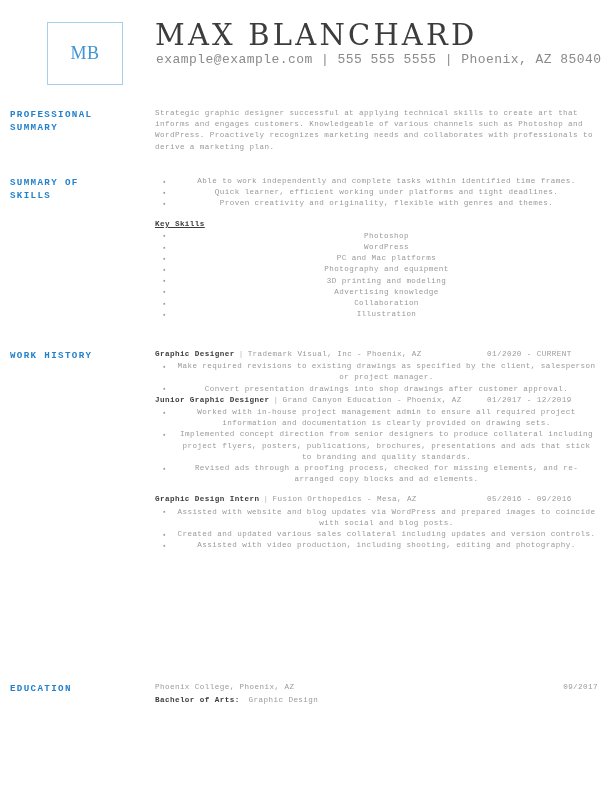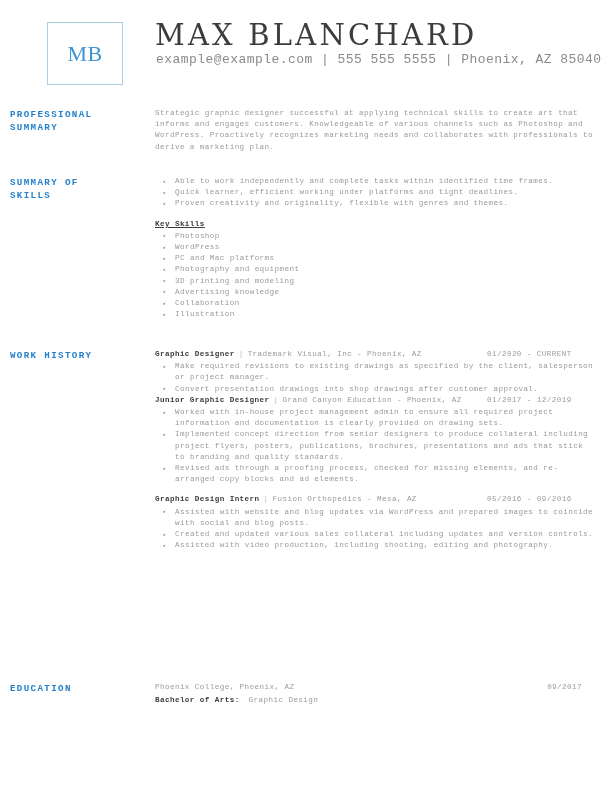--- a/index.html
+++ b/index.html
@@ -36,21 +36,21 @@
   .monogram-text {
     position: absolute;
     left: 0;
     top: 0;
     width: 100%;
     height: 100%;
     display: flex;
     align-items: center;
     justify-content: center;
     font-family: "Liberation Serif", "DejaVu Serif", serif;
-    font-size: 22px;
+    font-size: 18px;
     letter-spacing: 0.5px;
     color: #3f95d3;
   }
   .name {
     position: absolute;
     left: 155px;
     top: 21px;
     font-family: "DejaVu Serif", "Liberation Serif", serif;
     font-weight: normal;
     font-size: 29px;
@@ -97,20 +97,21 @@
 
   .para {
     color: #9a9a9a;
     white-space: pre-line;
   }
 
   ul.bullets {
     margin: 0;
     padding: 0 0 0 20px;
     list-style: none;
+    text-align: center;
   }
   ul.bullets li {
     position: relative;
     margin: 0 0 0 0;
     padding: 0 0 0 0;
     color: #9a9a9a;
   }
   ul.bullets li:before {
     content: "\25CF";
     position: absolute;
@@ -160,21 +161,21 @@
   
   .edu-row {
     position: relative;
   }
   .edu-school {
     color: #9a9a9a;
     letter-spacing: 0.42px;
   }
   .edu-date {
     position: absolute;
-    right: 16px;
+    right: 0;
     top: 0;
     color: #9a9a9a;
     letter-spacing: 0.42px;
   }
   .edu-degree-label {
     font-weight: bold;
     color: #3c3c3c;
     letter-spacing: 0.42px;
   }
   .edu-degree-field {

